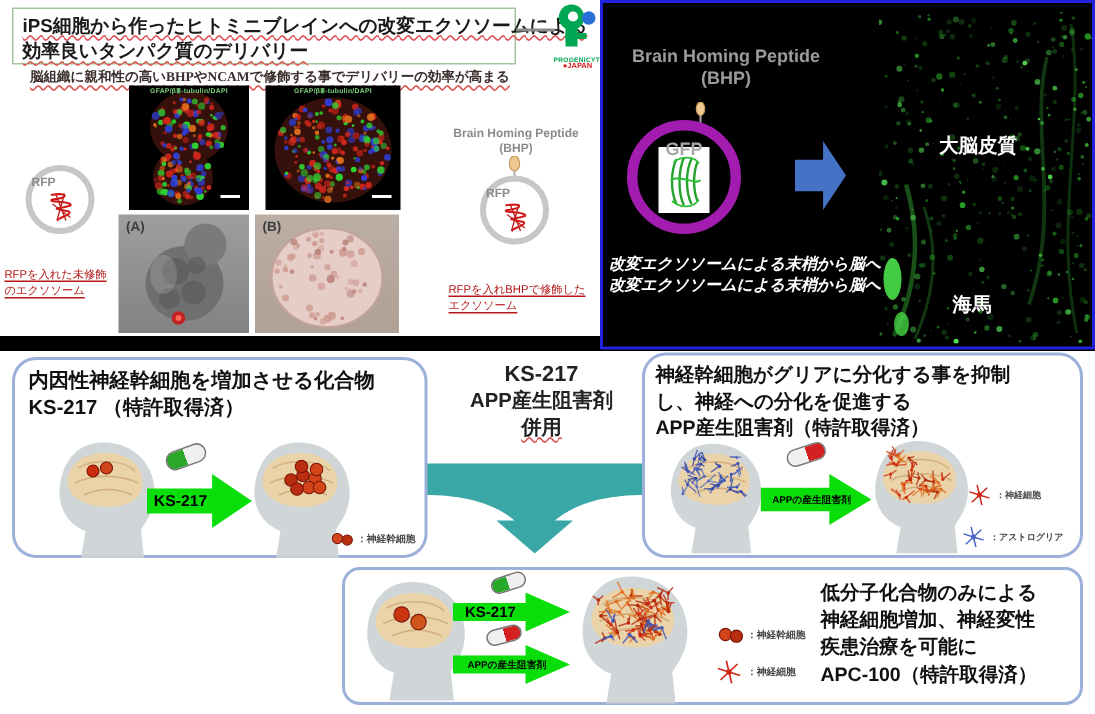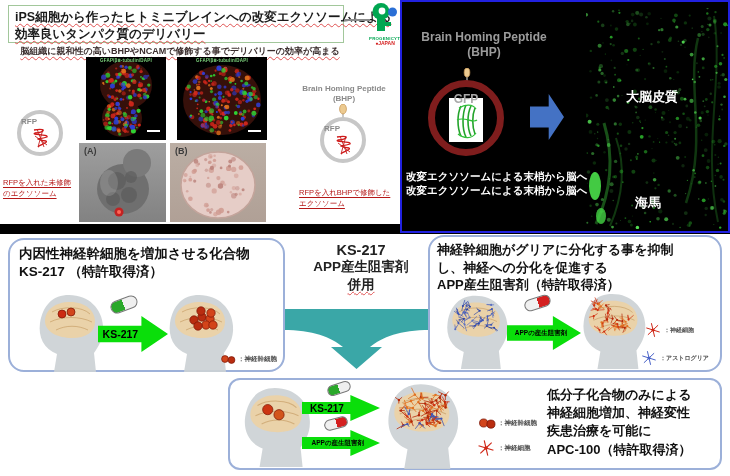--- a/index.html
+++ b/index.html
@@ -5,21 +5,21 @@
   html,body{margin:0;padding:0;background:#fff;}
   .stage{position:relative;width:730px;height:476px;background:#fff;overflow:hidden;
          font-family:"Liberation Sans",sans-serif;color:#1a1a1a;}
   .abs{position:absolute;}
   
   .title-box{left:8px;top:5px;width:336px;height:38px;border:1px solid #a2c79b;background:#fff;
              padding:3px 6px 0 6px;box-sizing:border-box;}
   .title-line{font-size:12.5px;font-weight:bold;line-height:1.35;white-space:nowrap;
               text-decoration:underline wavy #e05252 1px;text-underline-offset:2px;}
   .subtitle{left:16px;top:45px;width:328px;text-align:center;font-size:9px;font-weight:bold;color:#3c2f2f;
-            text-decoration:underline wavy #e05252 1px;text-underline-offset:2px;white-space:nowrap;}
+            text-decoration:underline wavy #e05252 1px;text-underline-offset:2px;white-space:nowrap;font-family:Liberation Serif, serif;}
   .hline{left:344px;top:19px;width:26px;height:2px;background:#8a8a8a;}
   .logo{left:369px;top:2px;width:32px;height:47px;text-align:center;}
   .logo-t1{font-size:4.4px;font-weight:bold;color:#00a651;letter-spacing:.2px;line-height:1.2;}
   .logo-t2{font-size:5px;font-weight:bold;color:#d41f1f;line-height:1.1;}
   
   .exo-ring{width:46px;height:46px;border:4px solid #c7c7c7;border-radius:50%;background:#fff;box-sizing:border-box;}
   .exo-rfp{position:absolute;width:100%;top:3px;font-size:8px;font-weight:bold;color:#8a8a8a;}
   .exo-scribble{position:absolute;left:10px;top:13px;}
   .red-caption{font-size:7.5px;font-weight:normal;color:#b51717;line-height:1.5;
                text-decoration:underline #b51717 1px;text-underline-offset:2px;white-space:nowrap;}
@@ -30,28 +30,28 @@
                color:#7fd87f;white-space:nowrap;letter-spacing:.2px;}
   .scalebar{position:absolute;width:13px;height:2.5px;background:#fff;}
   .bf{overflow:hidden;}
   .bf-a-bg{background:linear-gradient(#9e9e9e,#828282);}
   .bf-b-bg{background:linear-gradient(#bbaea4,#b0a096);}
   .bf-label{position:absolute;left:5px;top:3px;font-size:9px;font-weight:bold;color:#3c3c3c;}
   
   .black-strip{left:0;top:224px;width:730px;height:10px;background:#000;}
   .panel{left:400px;top:0;width:330px;height:233px;background:#000;border:2px solid #2121e0;box-sizing:border-box;}
   .panel-bhp{left:6px;top:28px;width:152px;text-align:center;font-size:12px;font-weight:bold;color:#9b9b9b;line-height:1.25;}
-  .gfp-ring{left:26px;top:78px;width:76px;height:76px;border:7px solid #7f1d1d;border-radius:50%;box-sizing:border-box;}
+  .gfp-ring{left:16px;top:78px;width:76px;height:76px;border:7px solid #a21caf;border-radius:50%;box-sizing:border-box;}
   .gfp-box{position:absolute;left:14px;top:11px;width:34px;height:44px;background:#fff;}
   .gfp-text{position:absolute;left:0;top:5px;width:100%;text-align:center;font-size:12px;font-weight:bold;color:#a8a8a8;}
   .barrow{left:128px;top:92px;width:34px;height:46px;background:#4472c4;
           clip-path:polygon(0 27%,55% 27%,55% 0,100% 50%,55% 100%,55% 73%,0 73%);}
   .tissue{left:184px;top:6px;width:142px;height:221px;background:#000;}
   .region-label{position:absolute;color:#fff;font-weight:bold;font-size:13px;white-space:nowrap;}
-  .panel-caption{left:4px;top:167px;width:186px;color:#fff;font-weight:bold;font-size:10.5px;line-height:1.35;white-space:nowrap;}
+  .panel-caption{left:4px;top:167px;width:186px;color:#fff;font-weight:bold;font-size:10.5px;line-height:1.35;white-space:nowrap;font-style:italic;}
   
   .bbox{border:2px solid #9cb0d9;border-radius:16px;background:#fff;box-sizing:border-box;}
   .box-title{font-weight:bold;color:#111;line-height:1.35;white-space:nowrap;}
   .combo{left:296px;top:242px;width:130px;text-align:center;font-weight:bold;color:#222;}
   .combo .l1{font-size:14.5px;}
   .combo .l2{font-size:13.5px;}
   .combo .l3{font-size:13.5px;text-decoration:underline wavy #e05252 1px;text-underline-offset:2px;}
   .garrow{position:absolute;background:#0ade0a;
           clip-path:polygon(0 27%,62% 27%,62% 0,100% 50%,62% 100%,62% 73%,0 73%);}
   .garrow span{position:absolute;left:1%;top:0;width:62%;height:100%;display:flex;align-items:center;justify-content:center;

